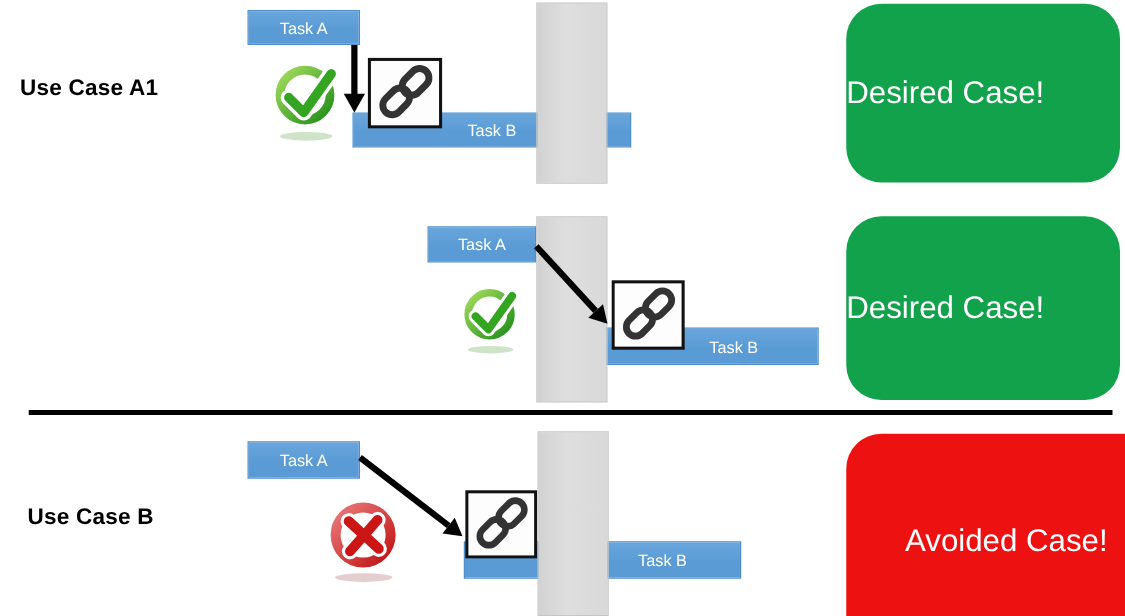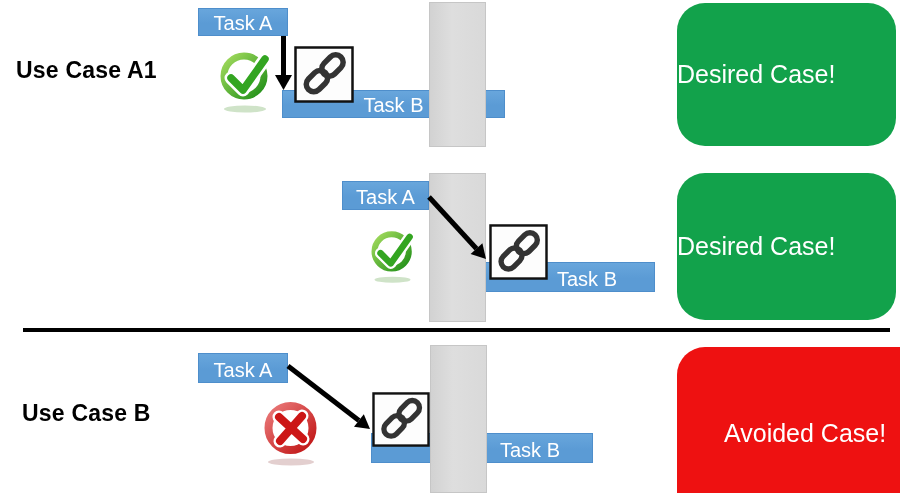--- a/index.html
+++ b/index.html
@@ -13,33 +13,33 @@
     background:linear-gradient(90deg,#d2d2d2,#dedede 40%,#d9d9d9);
     border:1px solid #c6c6c6;box-sizing:border-box;
   }
   .m1{left:429px;top:2px;height:145px;}
   .m2{left:429px;top:173px;height:149px;}
   .m3{left:430px;top:345px;height:148px;}
   
   .separator{position:absolute;left:23px;top:328px;width:867px;height:4px;background:var(--divider-color,#000);z-index:4;}
   
   .case-label{
-    position:absolute;z-index:2;font-weight:bold;font-size:23px;line-height:24px;
+    position:absolute;z-index:2;font-weight:bold;font-size:18px;line-height:24px;
     color:var(--label-text-color,#000);white-space:nowrap;letter-spacing:0.2px;
   }
   .label1{left:16px;top:58px;}
   .label2{left:25px;top:221px;}
   .label3{left:22px;top:401px;}
   
   .task-bar{
     position:absolute;z-index:2;box-sizing:border-box;
     background:linear-gradient(180deg,#68a6dc,var(--task-bar-fill,#5b9bd5) 55%);
     border:1px solid var(--task-bar-border,#4e8ecb);
-    color:var(--bar-text-color,#fff);font-size:20px;
-    display:flex;align-items:flex-end;justify-content:center;white-space:nowrap;
+    color:var(--bar-text-color,#fff);font-size:13px;
+    display:flex;align-items:center;justify-content:center;white-space:nowrap;
   }
   .taskA1{left:198px;top:8px;width:90px;height:28px;}
   .taskB1{left:282px;top:90px;width:223px;height:28px;}
   .taskA2{left:342px;top:181px;width:87px;height:29px;}
   .taskB2{left:485px;top:262px;width:170px;height:30px;padding-left:34px;}
   .taskA3{left:198px;top:353px;width:90px;height:30px;}
   .taskB3{left:371px;top:433px;width:222px;height:30px;padding-left:96px;}
   
   .icon{position:absolute;z-index:5;}
   .check1{left:213px;top:44px;width:64px;height:70px;}

